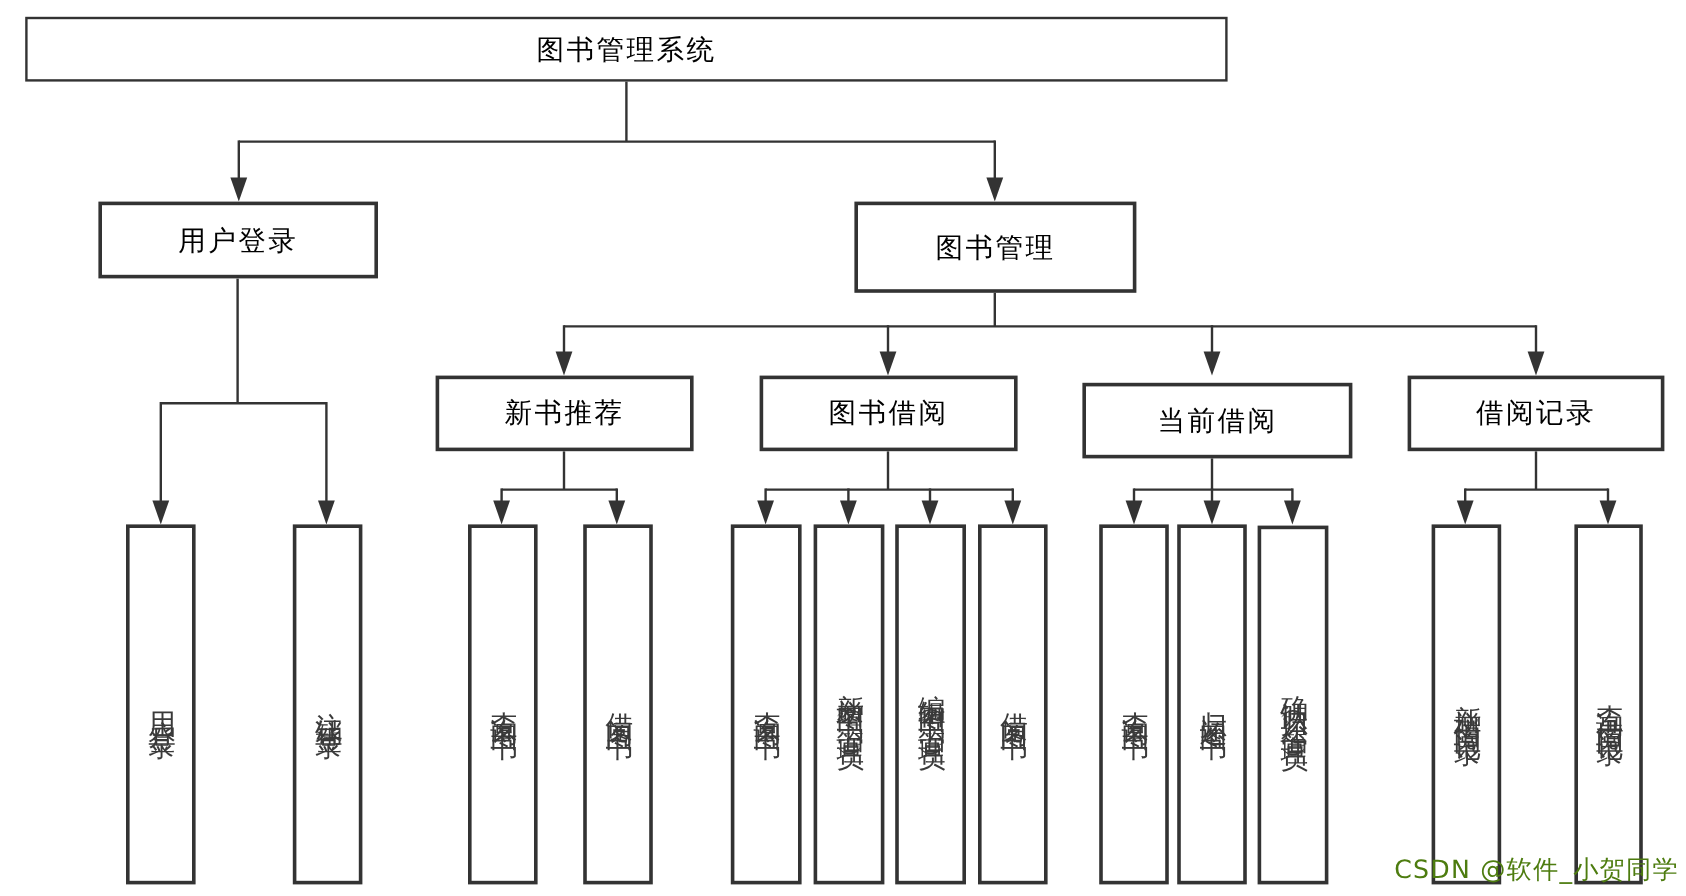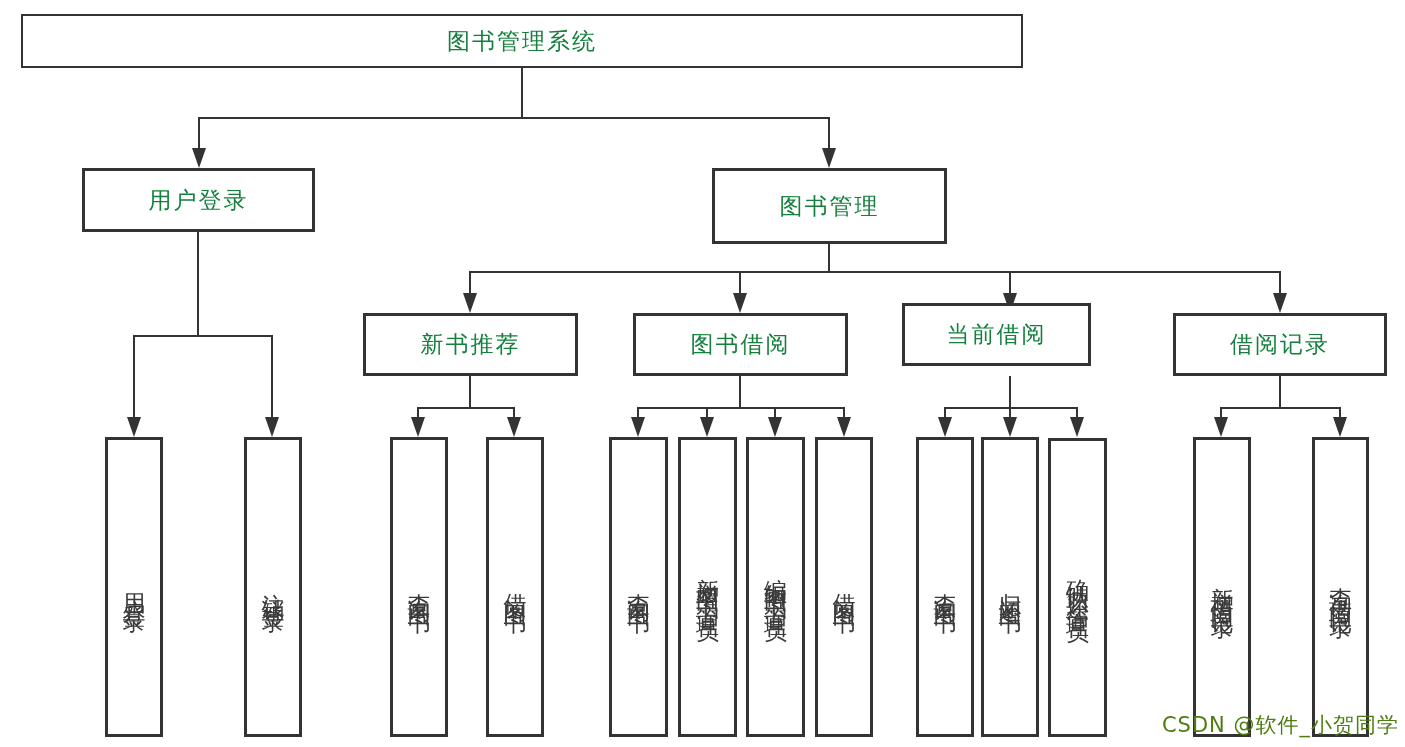--- a/index.html
+++ b/index.html
@@ -24,21 +24,21 @@
     box-sizing: border-box;
     display: flex;
     align-items: center;
     justify-content: center;
     color: #3a3a3a;
   }
   .box.root { border-width: 2.5px; }
   .hlabel {
     font-size: 23px;
     letter-spacing: 2px;
-    color: #15803d;
+    color: #000000;
     white-space: nowrap;
   }
   .leaf .vlabel {
     writing-mode: vertical-rl;
     font-size: 23px;
     letter-spacing: 6px;
     line-height: 1;
     color: #3a3a3a;
     max-height: 288px;
   }
@@ -133,21 +133,21 @@
   <div class="box" style="left:712px; top:168px; width:235px; height:76px;">
     <span class="hlabel">图书管理</span>
   </div>
 
   <div class="box" style="left:363px; top:313px; width:215px; height:63px;">
     <span class="hlabel">新书推荐</span>
   </div>
   <div class="box" style="left:633px; top:313px; width:215px; height:63px;">
     <span class="hlabel">图书借阅</span>
   </div>
-  <div class="box" style="left:902px; top:303px; width:189px; height:63px;">
+  <div class="box" style="left:902px; top:319px; width:225px; height:63px;">
     <span class="hlabel">当前借阅</span>
   </div>
   <div class="box" style="left:1173px; top:313px; width:214px; height:63px;text-align:right;">
     <span class="hlabel">借阅记录</span>
   </div>
 
   <div class="box leaf" style="left:105px; top:437px; width:58px; height:300px;">
     <span class="vlabel">用户登录</span>
   </div>
   <div class="box leaf" style="left:244px; top:437px; width:58px; height:300px;">

